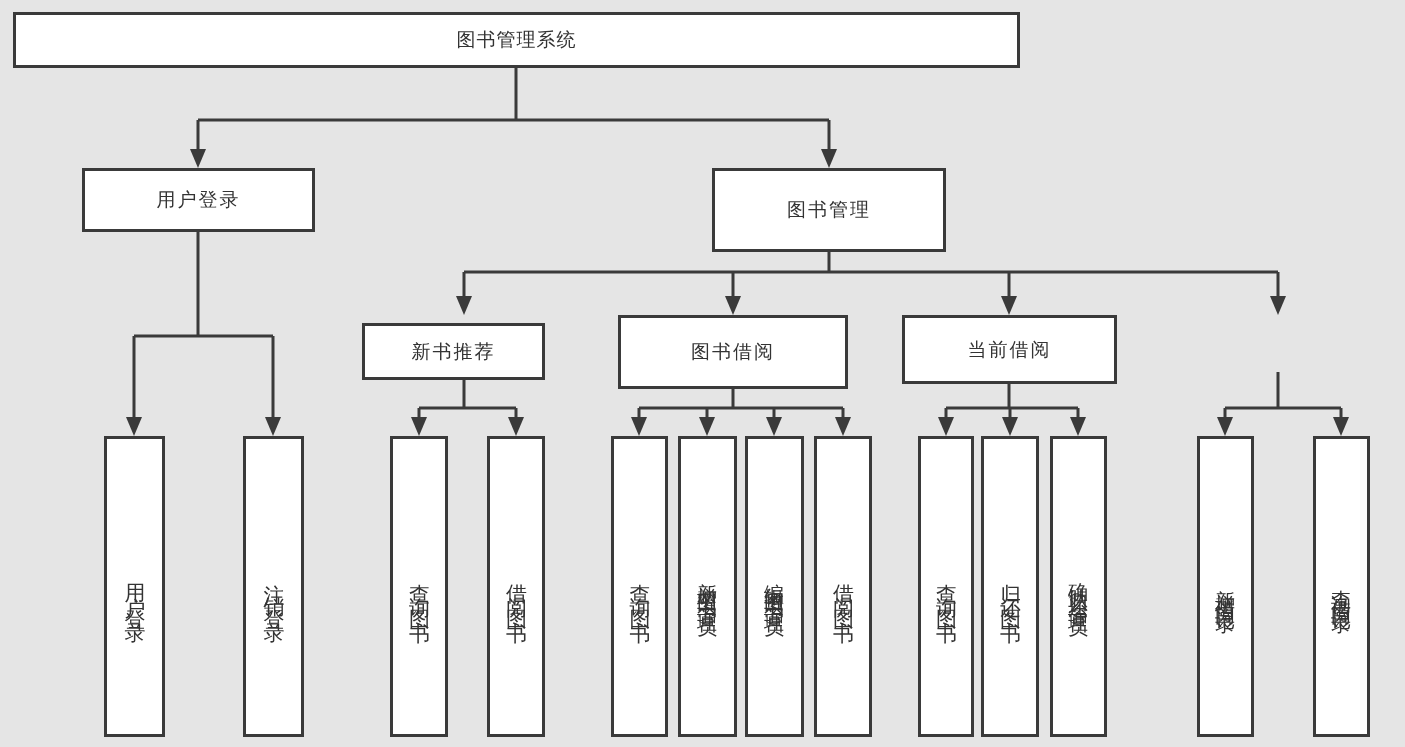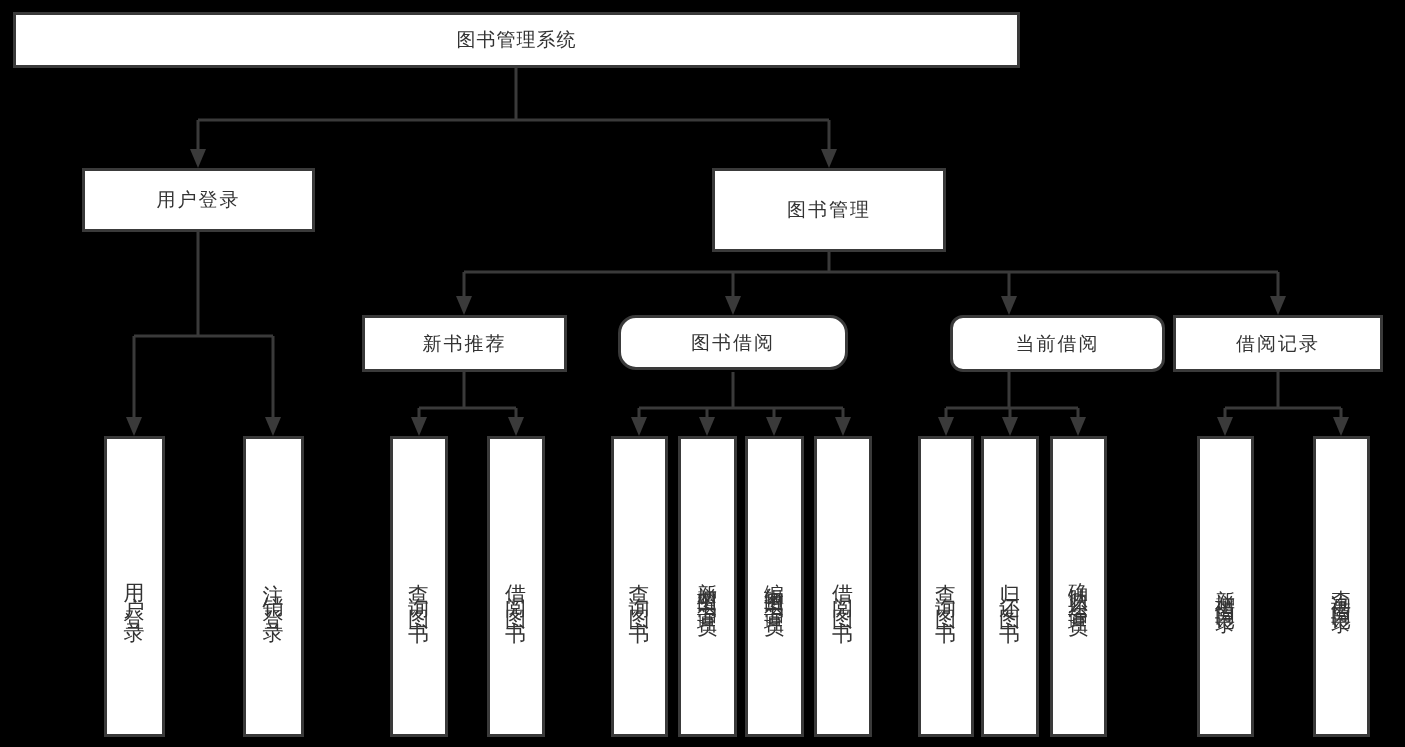--- a/index.html
+++ b/index.html
@@ -5,22 +5,23 @@
   html, body {
     margin: 0;
     padding: 0;
     background: #ffffff;
     font-family: "Liberation Sans", "DejaVu Sans", sans-serif;
   }
   #canvas {
     position: relative;
     width: 1405px;
     height: 747px;
-    background: #000000;
+    background: #e5e5e5;
     overflow: hidden;
+    font-family: Liberation Serif, serif;
   }
   #wires {
     position: absolute;
     left: 0; top: 0;
     width: 1405px; height: 747px;
     pointer-events: none;
   }
   .node {
     position: absolute;
     box-sizing: border-box;
@@ -106,24 +107,23 @@
       <path d="M1217 417 L1233 417 L1225 436 Z"></path>
       <path d="M1333 417 L1349 417 L1341 436 Z"></path>
     </g>
   </svg>
 
   <div class="node hbox root" style="left:13px; top:12px; width:1007px; height:56px;">图书管理系统</div>
 
   <div class="node hbox" style="left:82px; top:168px; width:233px; height:64px;">用户登录</div>
   <div class="node hbox" style="left:712px; top:168px; width:234px; height:84px;">图书管理</div>
 
-  <div class="node hbox" style="left:362px; top:315px; width:205px; height:57px;">新书推荐</div>
-  <div class="node hbox" style="left:618px; top:315px; width:230px; height:55px;border-radius:18px;">图书借阅</div>
-  <div class="node hbox" style="left:950px; top:315px; width:215px; height:57px;border-radius:13px;">当前借阅</div>
-  <div class="node hbox" style="left:1173px; top:315px; width:210px; height:57px;">借阅记录</div>
+  <div class="node hbox" style="left:362px; top:323px; width:183px; height:57px;">新书推荐</div>
+  <div class="node hbox" style="left:618px; top:315px; width:230px; height:74px;">图书借阅</div>
+  <div class="node hbox" style="left:902px; top:315px; width:215px; height:69px;">当前借阅</div>
 
   <div class="node leaf" style="left:104px; top:436px; width:61px; height:301px;">
     <span>用户登录</span>
   </div>
   <div class="node leaf" style="left:243px; top:436px; width:61px; height:301px;">
     <span>注销登录</span>
   </div>
 
   <div class="node leaf" style="left:390px; top:436px; width:58px; height:301px;">
     <span>查询图书</span>

